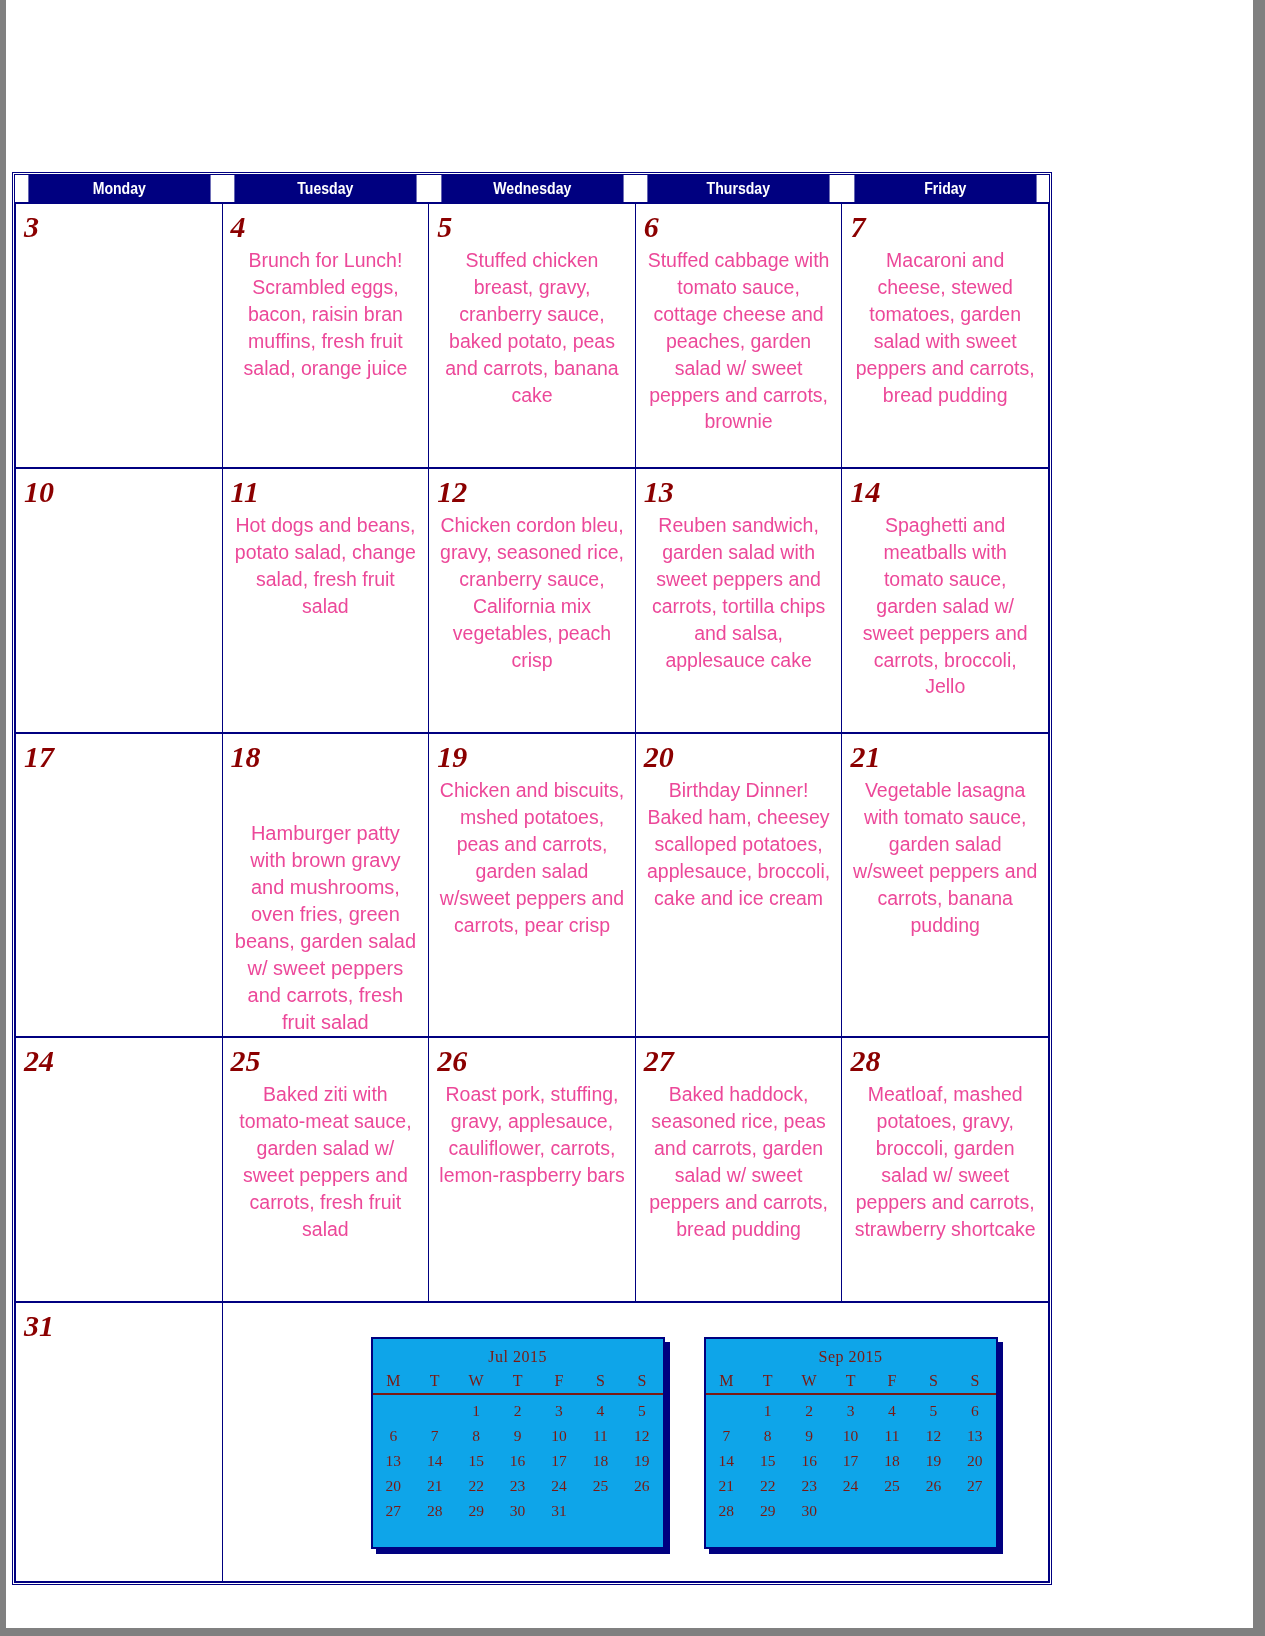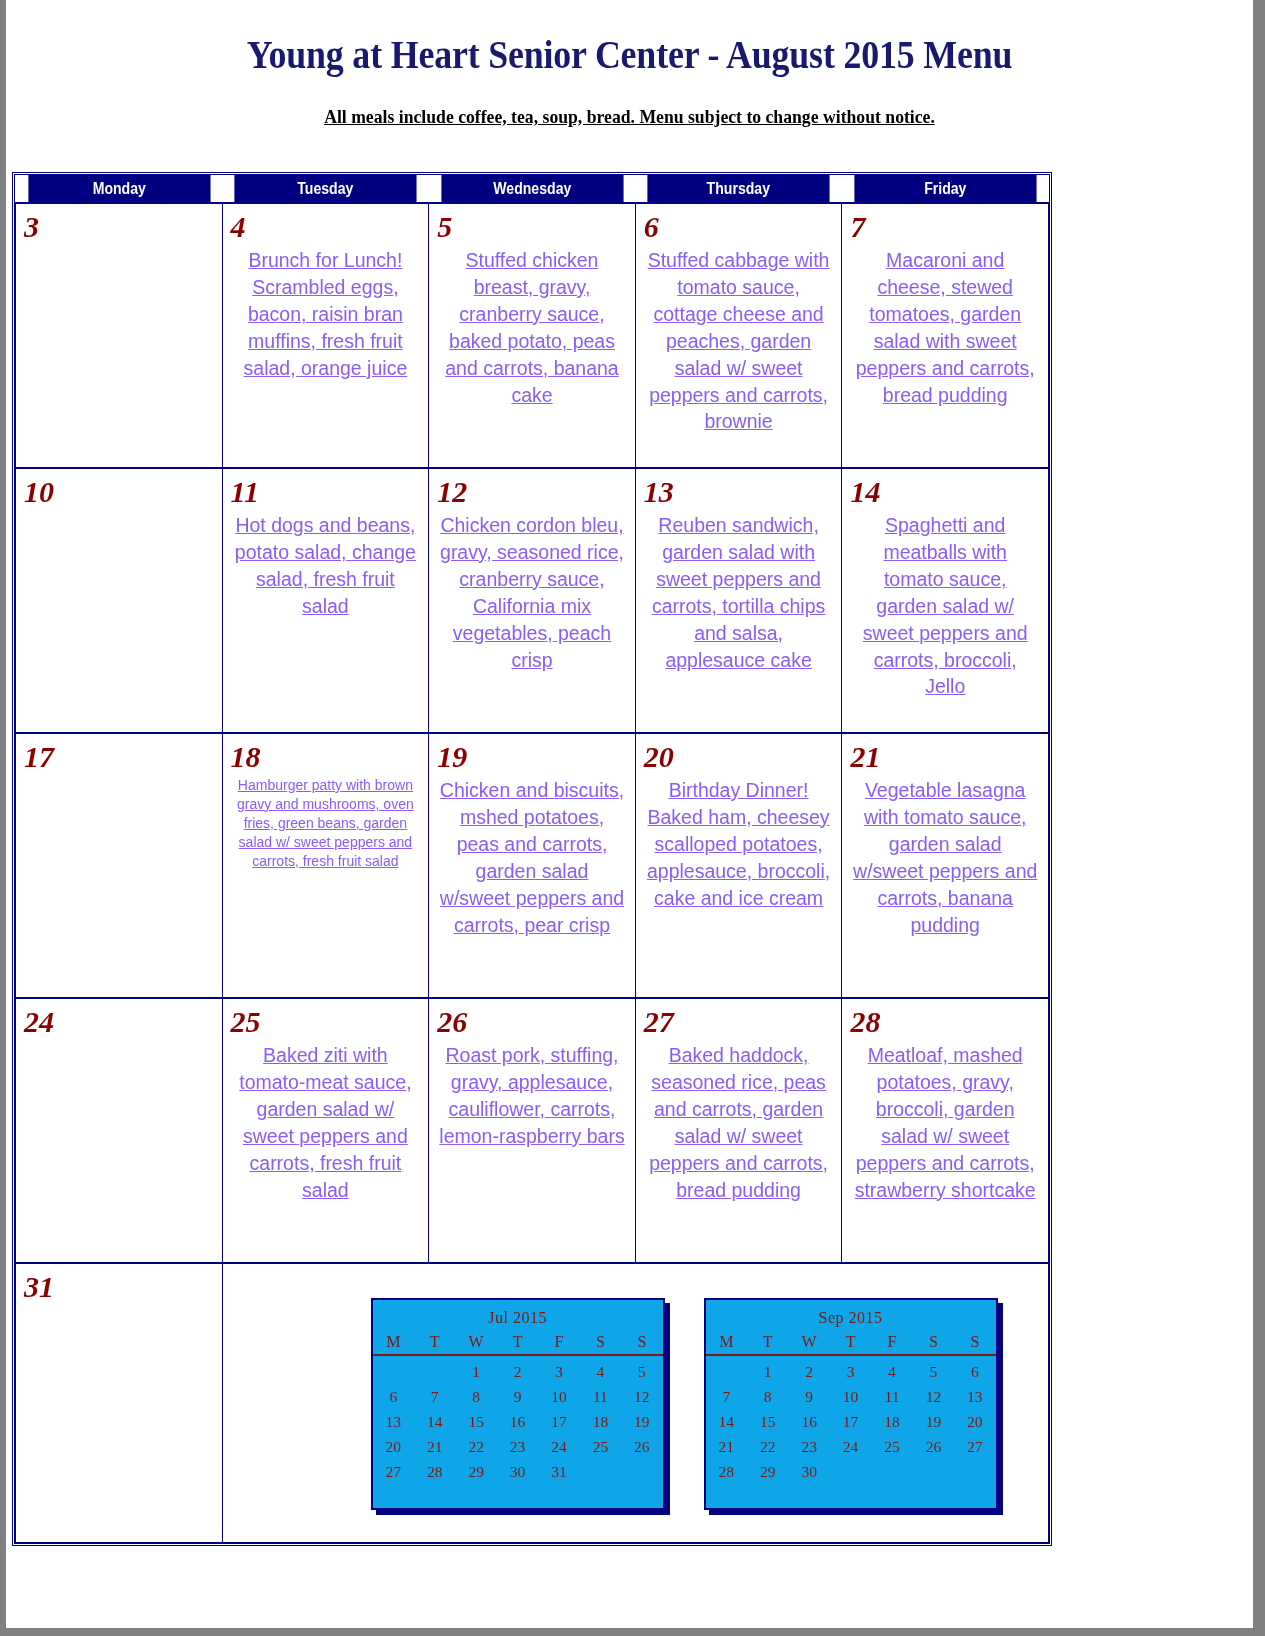--- a/index.html
+++ b/index.html
@@ -99,30 +99,30 @@
     color: #8B0000;
     line-height: 1;
     padding: 8px 0 0 8px;
     display: block;
   }
 
   .meal {
     font-family: "Liberation Sans", sans-serif;
     font-size: 19.5px;
     line-height: 1.38;
-    color: #8b5cf6;
+    color: #ec4899;
     text-align: center;
     padding: 5px 9px 0 9px;
     word-wrap: break-word;
-    text-decoration: underline;
   }
   .meal.small {
-    font-size: 14px;
+    font-size: 20px;
     line-height: 1.35;
     padding-top: 4px;
+    margin-top: 44px;
   }
 
   
   tr.last-row td.day { height: 278px; }
 
   
   .mini-wrap {
     position: absolute;
     left: 0;
     top: 0;
@@ -175,24 +175,20 @@
     height: 25px;
     padding: 0;
   }
   table.minitab tbody tr:first-child td { padding-top: 3px; }
 </style>
 </head>
 <body>
 
 <div class="page">
 
-  <div class="title-block">
-    <div class="main-title">Young at Heart Senior Center - August 2015 Menu</div>
-    <div class="sub-title">All meals include coffee, tea, soup, bread. Menu subject to change without notice.</div>
-  </div>
 
   <div class="cal-frame">
     <table class="cal">
       <thead>
         <tr>
           <th class="dow">Monday</th>
           <th class="dow">Tuesday</th>
           <th class="dow">Wednesday</th>
           <th class="dow">Thursday</th>
           <th class="dow">Friday</th>

